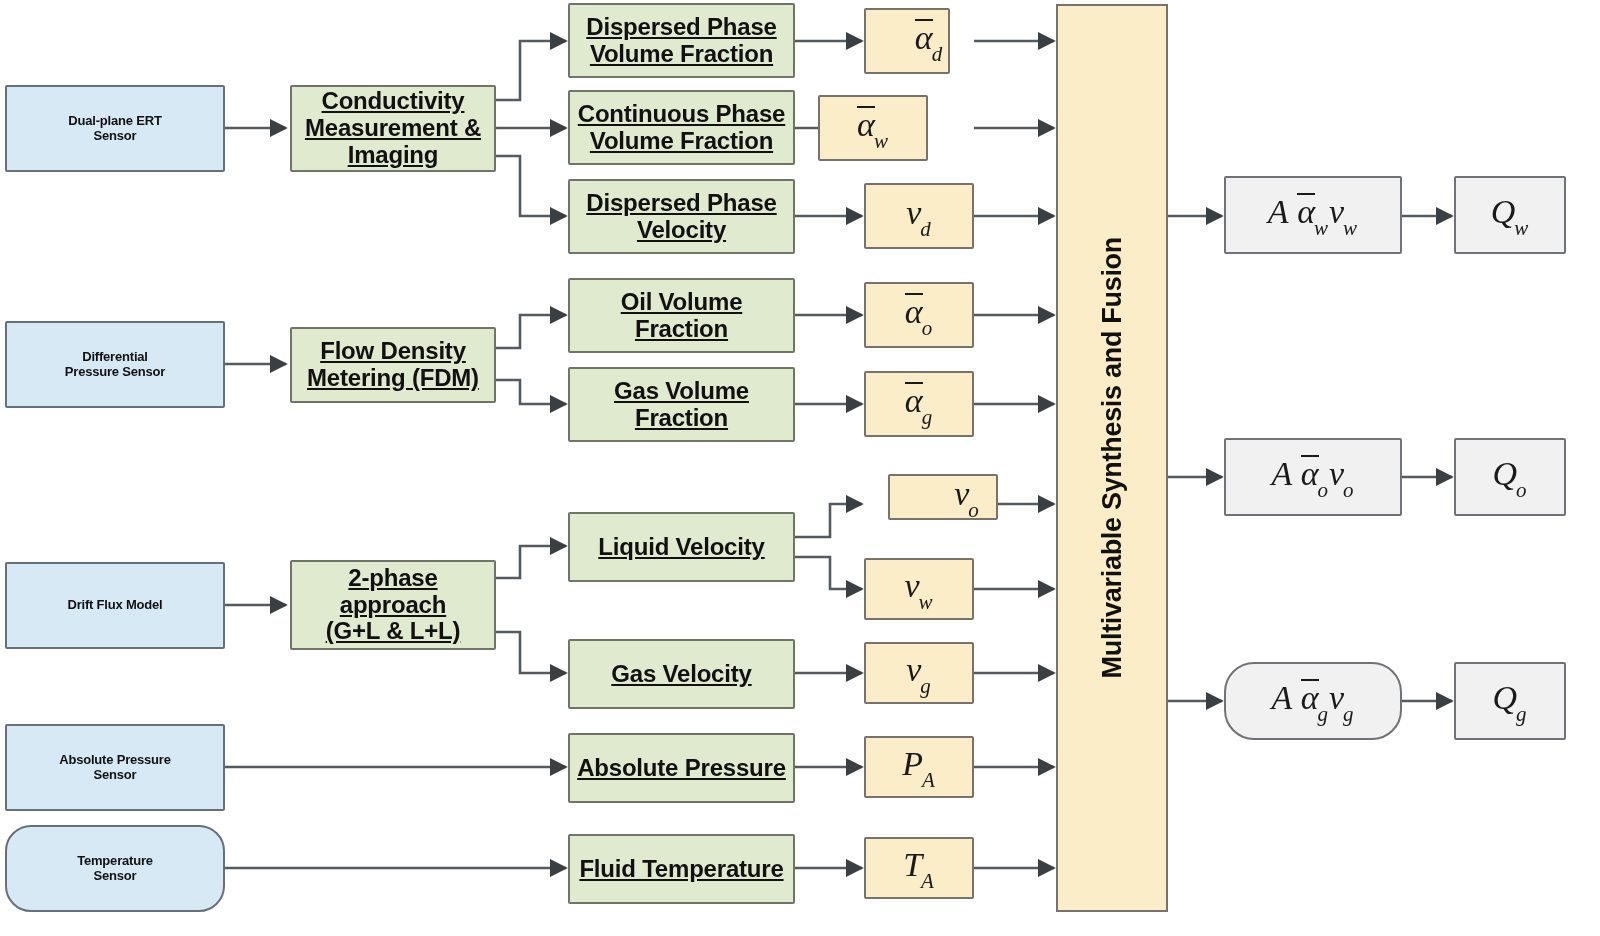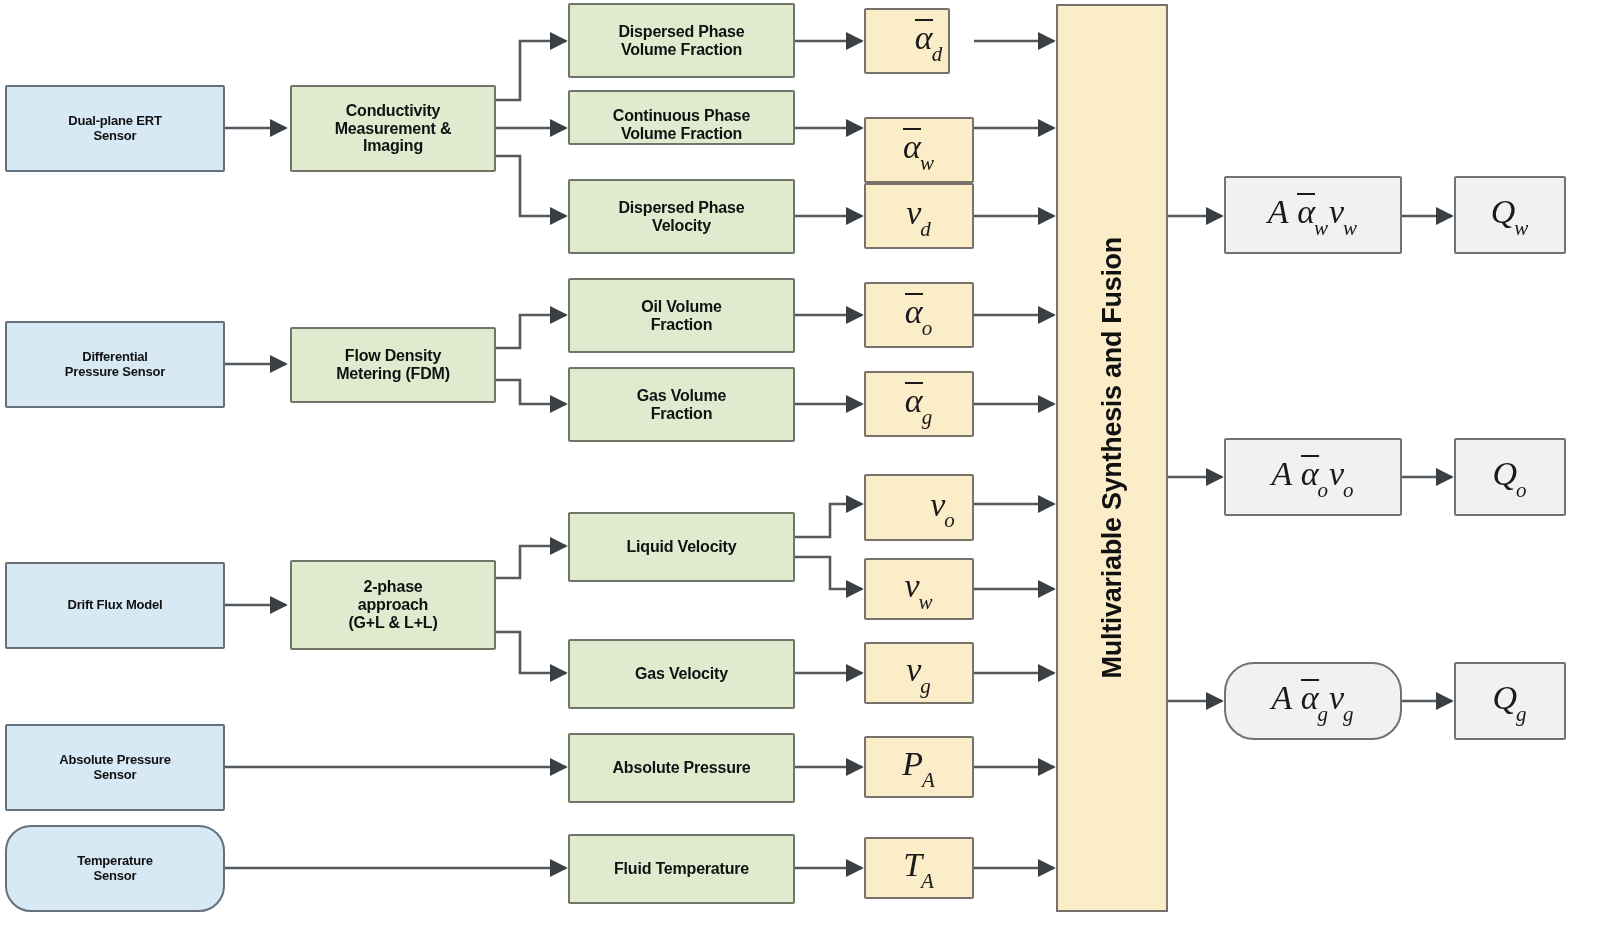--- a/index.html
+++ b/index.html
@@ -6,21 +6,21 @@
   body{font-family:"Liberation Sans",sans-serif;}
   #stage{position:relative;width:1600px;height:936px;background:#fff;overflow:hidden;}
   svg.wires{position:absolute;left:0;top:0;width:1600px;height:936px;pointer-events:none;}
   .node{position:absolute;box-sizing:border-box;display:flex;align-items:center;justify-content:center;text-align:center;border:2px solid #6b6f72;border-radius:2px;}
   .node .lbl{display:block;line-height:1.12;padding:0 6px;}
   .blue{background:#d8e9f6;border-color:#65707a;}
   .green{background:#dfeacf;border-color:#6f7668;}
   .yellow{background:#fbedc8;border-color:#77736a;}
   .grey{background:#f1f1f1;border-color:#6f7276;}
   .t-bold{font-weight:bold;color:#111;font-size:13px;letter-spacing:-0.2px;}
-  .t-bold.sm{font-size:16px;}
+  .t-bold.sm{font-size:24px;text-decoration:underline;}
   .math{font-family:"Liberation Serif",serif;font-style:italic;font-size:34px;color:#1a1a1a;}
   .math .sub{font-size:21px;font-style:italic;vertical-align:sub;position:relative;top:4px;left:-1px;}
   .ovl{display:inline-block;border-top:2.5px solid #1a1a1a;line-height:0.95;padding-top:1px;}
   .fusion{position:absolute;box-sizing:border-box;background:#fbedc8;border:2px solid #77736a;display:flex;align-items:center;justify-content:center;}
   .fusion span{writing-mode:vertical-rl;transform:rotate(180deg);font-weight:bold;font-size:27px;color:#111;white-space:nowrap;letter-spacing:-0.3px;}
 </style>
 </head>
 <body>
 
 <div id="stage">
@@ -115,21 +115,21 @@
   <div class="node green" style="left:290px;top:560px;width:206px;height:90px;">
     <span class="lbl t-bold sm" style="white-space:pre-line;">2-phase
 approach
 (G+L &amp; L+L)</span>
   </div>
 
   <div class="node green" style="left:568px;top:3px;width:227px;height:75px;">
     <span class="lbl t-bold sm" style="white-space:pre-line;">Dispersed Phase
 Volume Fraction</span>
   </div>
-  <div class="node green" style="left:568px;top:90px;width:227px;height:55px;align-items:flex-end;">
+  <div class="node green" style="left:568px;top:90px;width:227px;height:75px;">
     <span class="lbl t-bold sm" style="white-space:pre-line;">Continuous Phase
 Volume Fraction</span>
   </div>
   <div class="node green" style="left:568px;top:179px;width:227px;height:75px;">
     <span class="lbl t-bold sm" style="white-space:pre-line;">Dispersed Phase
 Velocity</span>
   </div>
   <div class="node green" style="left:568px;top:278px;width:227px;height:75px;">
     <span class="lbl t-bold sm" style="white-space:pre-line;">Oil Volume
 Fraction</span>
@@ -147,33 +147,33 @@
   <div class="node green" style="left:568px;top:733px;width:227px;height:70px;">
     <span class="lbl t-bold sm" style="white-space:pre-line;">Absolute Pressure</span>
   </div>
   <div class="node green" style="left:568px;top:834px;width:227px;height:70px;">
     <span class="lbl t-bold sm" style="white-space:pre-line;">Fluid Temperature</span>
   </div>
 
   <div class="node yellow" style="left:864px;top:8px;width:86px;height:66px;padding-left:44px;">
     <span class="math"><span class="ovl">α</span><span class="sub">d</span></span>
   </div>
-  <div class="node yellow" style="left:864px;top:95px;width:110px;height:66px;margin-top:22px;">
+  <div class="node yellow" style="left:818px;top:95px;width:110px;height:66px;">
     <span class="math"><span class="ovl">α</span><span class="sub">w</span></span>
   </div>
   <div class="node yellow" style="left:864px;top:183px;width:110px;height:66px;">
     <span class="math">v<span class="sub">d</span></span>
   </div>
   <div class="node yellow" style="left:864px;top:282px;width:110px;height:66px;">
     <span class="math"><span class="ovl">α</span><span class="sub">o</span></span>
   </div>
   <div class="node yellow" style="left:864px;top:371px;width:110px;height:66px;">
     <span class="math"><span class="ovl">α</span><span class="sub">g</span></span>
   </div>
-  <div class="node yellow" style="left:864px;top:474px;width:110px;height:67px;padding-left:48px;">
+  <div class="node yellow" style="left:888px;top:474px;width:110px;height:46px;padding-left:48px;">
     <span class="math">v<span class="sub">o</span></span>
   </div>
   <div class="node yellow" style="left:864px;top:558px;width:110px;height:62px;">
     <span class="math">v<span class="sub">w</span></span>
   </div>
   <div class="node yellow" style="left:864px;top:642px;width:110px;height:62px;">
     <span class="math">v<span class="sub">g</span></span>
   </div>
   <div class="node yellow" style="left:864px;top:736px;width:110px;height:62px;">
     <span class="math">P<span class="sub">A</span></span>

